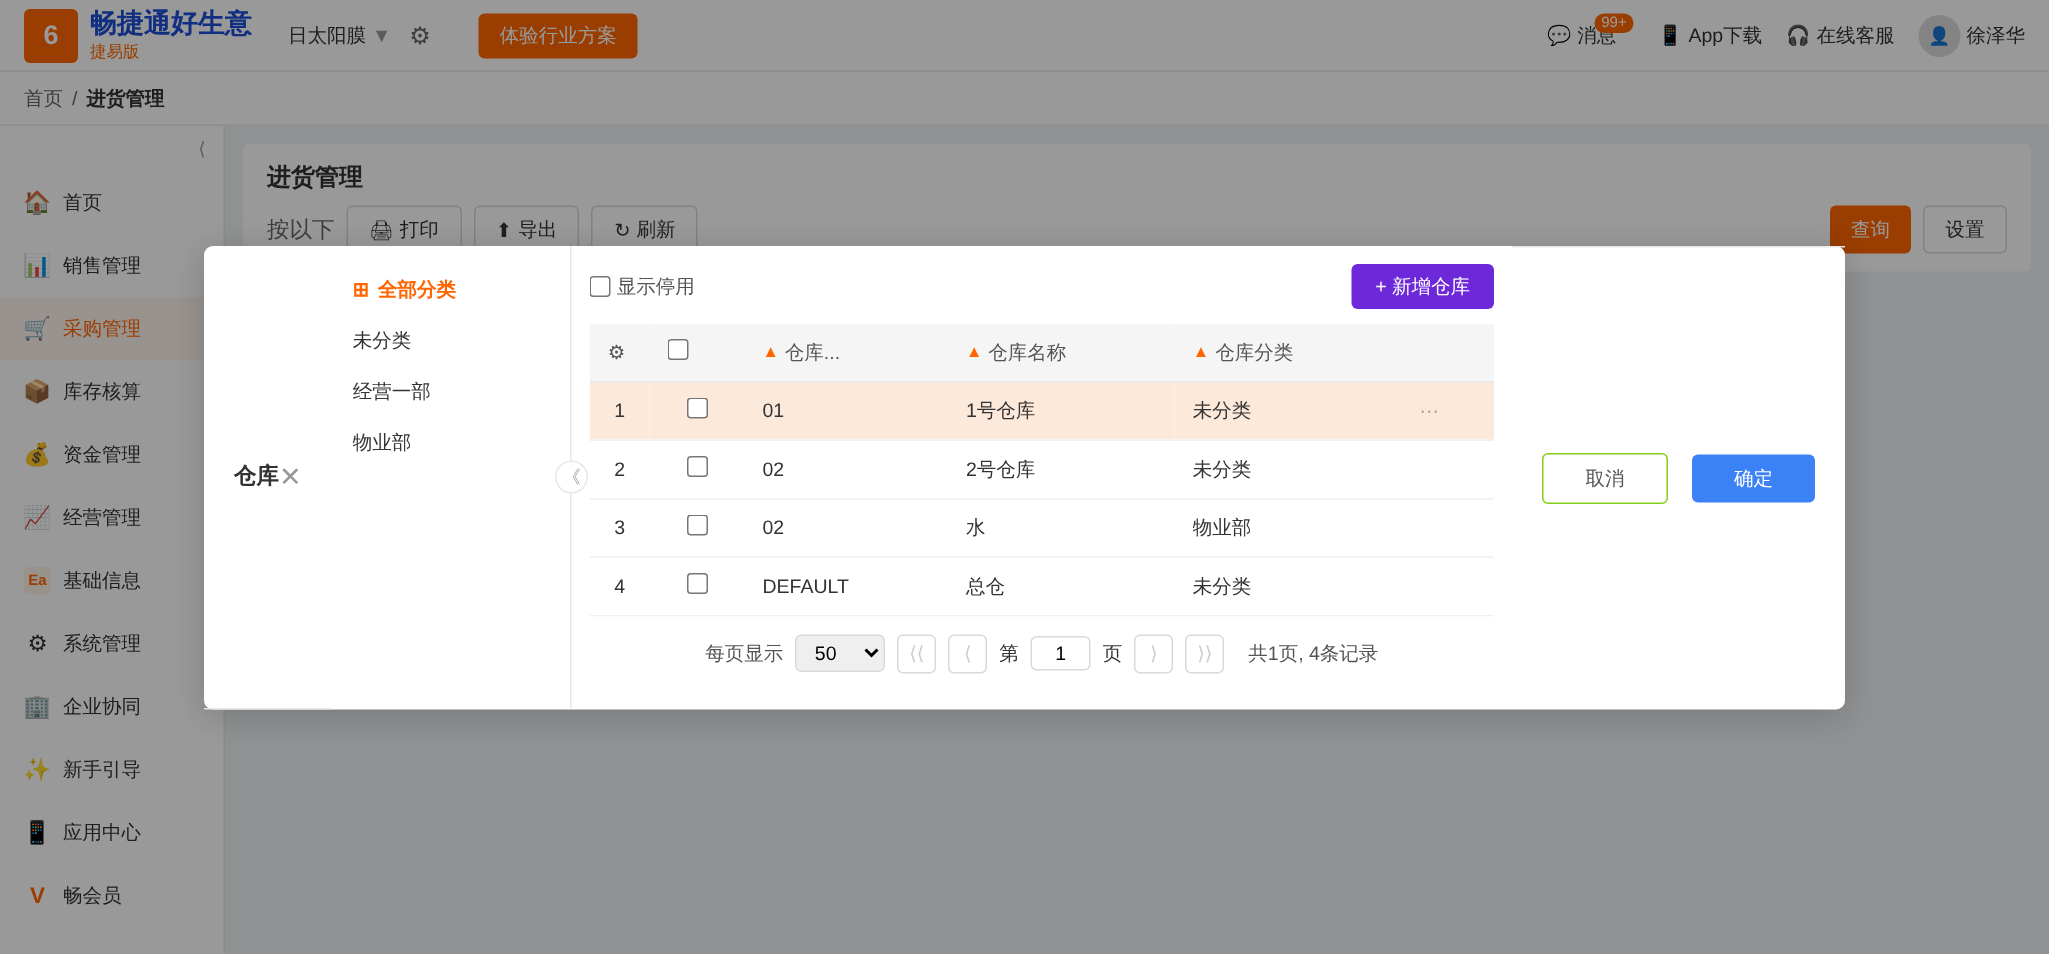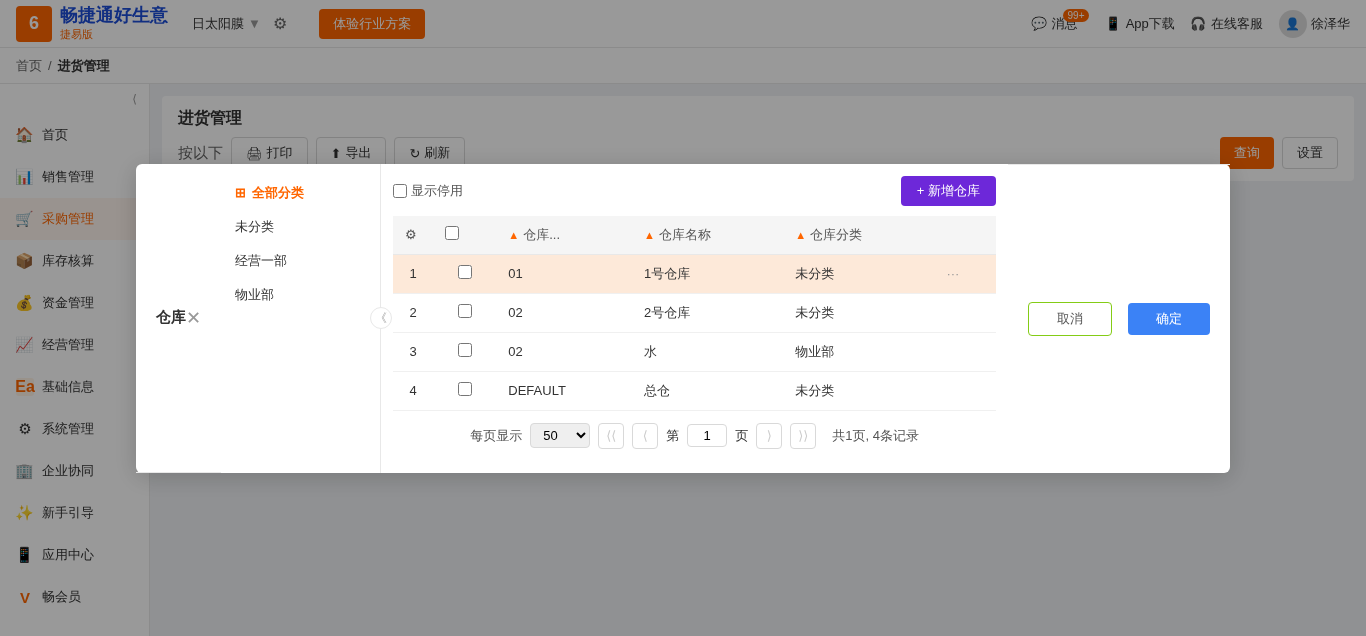--- a/index.html
+++ b/index.html
@@ -165,21 +165,21 @@
     </div>
     <div class="sidebar-item">
       <span class="sidebar-icon">💰</span>
       <span>资金管理</span>
     </div>
     <div class="sidebar-item">
       <span class="sidebar-icon">📈</span>
       <span>经营管理</span>
     </div>
     <div class="sidebar-item">
-      <span class="sidebar-icon" style="font-size:16px;font-weight:bold;color:#f60;background:#fff3e6;border-radius:3px;padding:1px 3px;">Ea</span>
+      <span class="sidebar-icon" style="font-size:10px;font-weight:bold;color:#f60;background:#fff3e6;border-radius:3px;padding:1px 3px;">Ea</span>
       <span>基础信息</span>
     </div>
     <div class="sidebar-item">
       <span class="sidebar-icon">⚙</span>
       <span>系统管理</span>
     </div>
     <div class="sidebar-item">
       <span class="sidebar-icon">🏢</span>
       <span>企业协同</span>
     </div>

